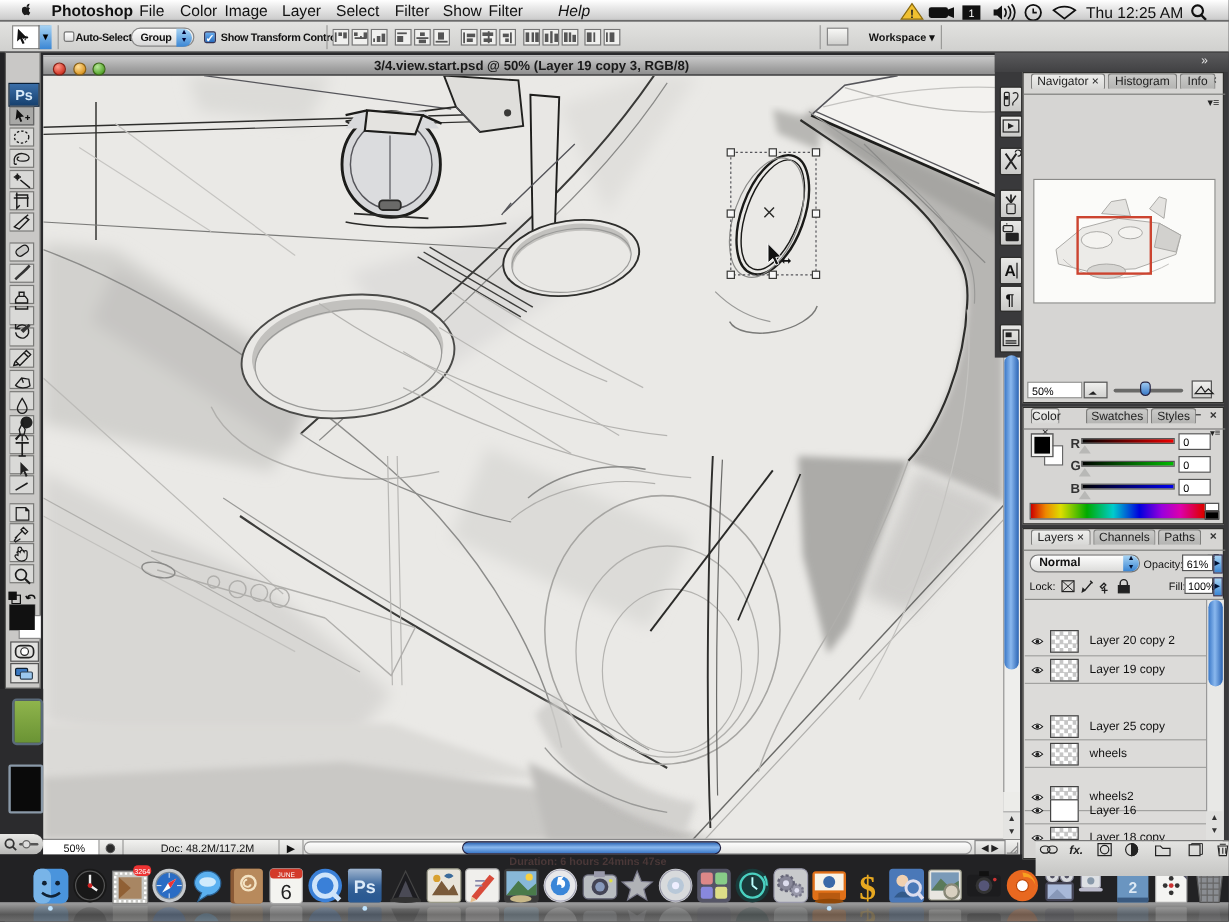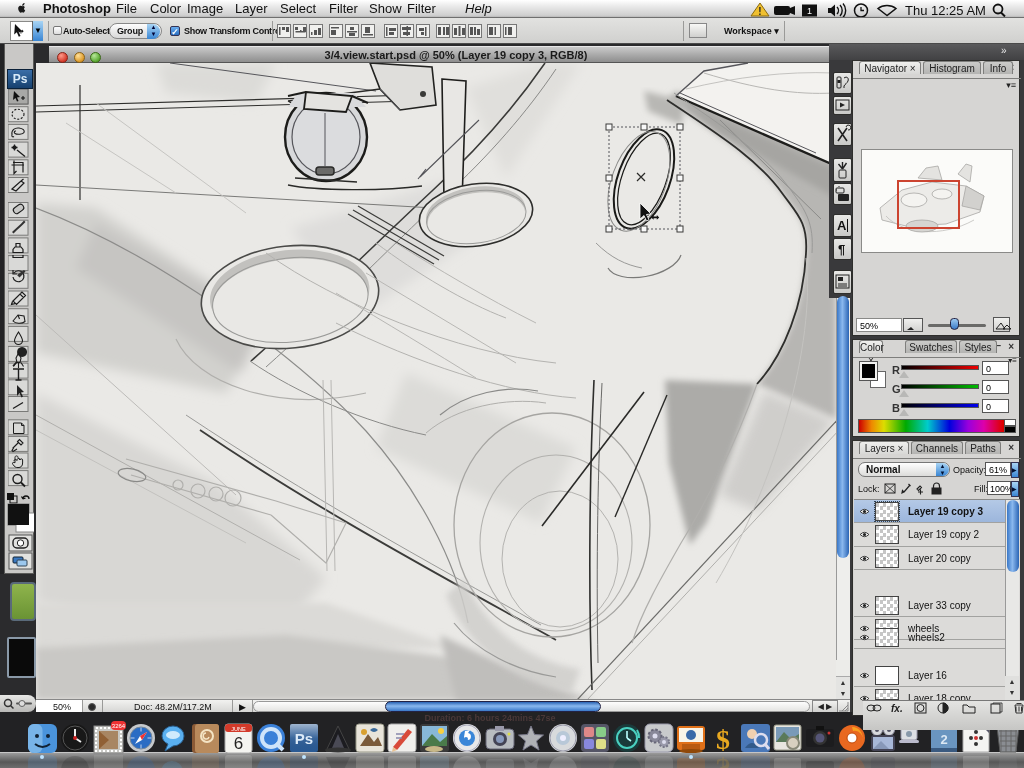--- a/index.html
+++ b/index.html
@@ -8,21 +8,21 @@
 
 #menubar{left:0;top:0;width:1024px;height:18px;background:linear-gradient(#ffffff,#e8e8e8 40%,#cfcfcf 90%,#b8b8b8);border-bottom:1px solid #6f6f6f;font-size:13px;color:#111;}
 #menubar .mi{position:absolute;top:1px;line-height:16px;}
 
 #optbar{left:0;top:18px;width:1024px;height:26px;background:linear-gradient(#e2e2e0,#d0d0ce);border-bottom:1px solid #4a4a4a;font-size:9.5px;font-weight:bold;color:#111;}
 .sep{position:absolute;top:3px;height:20px;width:1px;background:#9a9a98;}
 
 #toolwrap{left:4px;top:44px;width:30px;height:530px;background:#c9c8c6;border:1px solid #5a5a58;border-top:none;}
 #toolhdr{left:4px;top:44px;width:30px;height:16px;background:linear-gradient(#5c5c5e,#3a3a3c);color:#cfcfcf;font-size:9px;line-height:15px;padding-left:3px;}
 
-#titlebar{left:36px;top:46px;width:814px;height:17px;background:linear-gradient(#cacaca,#a8a8a8 55%,#8e8e8e);border-bottom:1px solid #555;border-top:1px solid #e8e8e8;margin-left:13px;}
+#titlebar{left:36px;top:46px;width:814px;height:17px;background:linear-gradient(#cacaca,#a8a8a8 55%,#8e8e8e);border-bottom:1px solid #555;border-top:1px solid #e8e8e8;}
 #titletext{left:0;top:2px;width:814px;text-align:center;font-size:11px;font-weight:bold;color:#1a1a1a;}
 .tl{position:absolute;top:4.5px;width:11px;height:11px;border-radius:6px;}
 #canvas{left:36px;top:63px;width:800px;height:636px;background:#eae9e6;overflow:hidden;}
 #vscroll{left:836px;top:63px;width:14px;height:636px;background:#eeeeec;border-left:1px solid #999;}
 #statusbar{left:36px;top:699px;width:814px;height:14px;background:linear-gradient(#f2f2f0,#d4d4d2);border-top:1px solid #888;font-size:9px;color:#111;}
 .sfield{position:absolute;top:0;height:14px;border-right:1px solid #9a9a98;}
 
 #rightbg{left:850px;top:44px;width:174px;height:724px;background:#39393b;}
 #rdhdr{left:829px;top:44px;width:195px;height:16px;background:linear-gradient(#5a5a5c,#414143);}
 .pbtn{position:absolute;left:833px;width:19px;height:20px;background:linear-gradient(#e8e8e6,#c9c9c7);border:1px solid #2e2e2c;border-radius:2px;}
@@ -559,61 +559,53 @@
           <path d="M33 8 l3 -3 1.5 1.5 -3 3 z m1 3 h5 m-2.5 -2.5 v5" stroke-width="1.1"></path>
           <rect x="48" y="7" width="9" height="6" fill="#222"></rect>
           <path d="M49.5 7 v-2 a3 3 0 0 1 6 0 v2" stroke-width="1.2"></path>
         </g>
       </svg>
  <div class="abs" style="left:121px;top:43px;font-size:9px;color:#111;">Fill:</div>
  <div class="abs" style="left:134px;top:40px;width:24px;height:14px;background:#fff;border:1px solid #555;font-size:9px;padding:2px 0 0 2px;">100%</div>
  <div class="abs" style="left:158px;top:40px;width:8px;height:16px;background:linear-gradient(#a8d4f4,#3a86d4);border:1px solid #335;font-size:6px;color:#013;line-height:14px;">▶</div>
  <div class="abs" style="left:1px;top:58px;width:166px;height:201px;background:#dcdbd9;border-top:1px solid #8a8a88;"></div>
 
- <div class="lrow" style="left:1px;top:59px;background:linear-gradient(#b4c9e6,#9cb6dc);">
-        <svg class="eye" viewBox="0 0 12 8">
-          <path d="M1 4 Q6 -1 11 4 Q6 9 1 4 Z" fill="#f8f8f8" stroke="#222"></path>
-          <circle cx="6" cy="4" r="1.8" fill="#222"></circle>
-        </svg>
-        <div class="thumb" style="outline:1px dotted #345;"></div>
-        <div class="lname" style="font-weight:bold;">Layer 19 copy 3</div>
-      </div>
  <div class="lrow" style="left:1px;top:82.4px;">
         <svg class="eye" viewBox="0 0 12 8">
           <path d="M1 4 Q6 -1 11 4 Q6 9 1 4 Z" fill="#f8f8f8" stroke="#222"></path>
           <circle cx="6" cy="4" r="1.8" fill="#222"></circle>
         </svg>
         <div class="thumb"></div>
-        <div class="lname">Layer 19 copy 2</div>
+        <div class="lname">Layer 20 copy 2</div>
       </div>
  <div class="lrow" style="left:1px;top:105.8px;">
         <svg class="eye" viewBox="0 0 12 8">
           <path d="M1 4 Q6 -1 11 4 Q6 9 1 4 Z" fill="#f8f8f8" stroke="#222"></path>
           <circle cx="6" cy="4" r="1.8" fill="#222"></circle>
         </svg>
         <div class="thumb"></div>
-        <div class="lname">Layer 20 copy</div>
+        <div class="lname">Layer 19 copy</div>
       </div>
  <div class="lrow" style="left:1px;top:152.6px;">
         <svg class="eye" viewBox="0 0 12 8">
           <path d="M1 4 Q6 -1 11 4 Q6 9 1 4 Z" fill="#f8f8f8" stroke="#222"></path>
           <circle cx="6" cy="4" r="1.8" fill="#222"></circle>
         </svg>
         <div class="thumb"></div>
-        <div class="lname">Layer 33 copy</div>
+        <div class="lname">Layer 25 copy</div>
       </div>
  <div class="lrow" style="left:1px;top:176px;">
         <svg class="eye" viewBox="0 0 12 8">
           <path d="M1 4 Q6 -1 11 4 Q6 9 1 4 Z" fill="#f8f8f8" stroke="#222"></path>
           <circle cx="6" cy="4" r="1.8" fill="#222"></circle>
         </svg>
         <div class="thumb"></div>
         <div class="lname">wheels</div>
       </div>
- <div class="lrow" style="left:1px;top:185px;">
+ <div class="lrow" style="left:1px;top:212px;">
         <svg class="eye" viewBox="0 0 12 8">
           <path d="M1 4 Q6 -1 11 4 Q6 9 1 4 Z" fill="#f8f8f8" stroke="#222"></path>
           <circle cx="6" cy="4" r="1.8" fill="#222"></circle>
         </svg>
         <div class="thumb"></div>
         <div class="lname">wheels2</div>
       </div>
  <div class="lrow" style="left:1px;top:222.8px;">
         <svg class="eye" viewBox="0 0 12 8">
           <path d="M1 4 Q6 -1 11 4 Q6 9 1 4 Z" fill="#f8f8f8" stroke="#222"></path>

